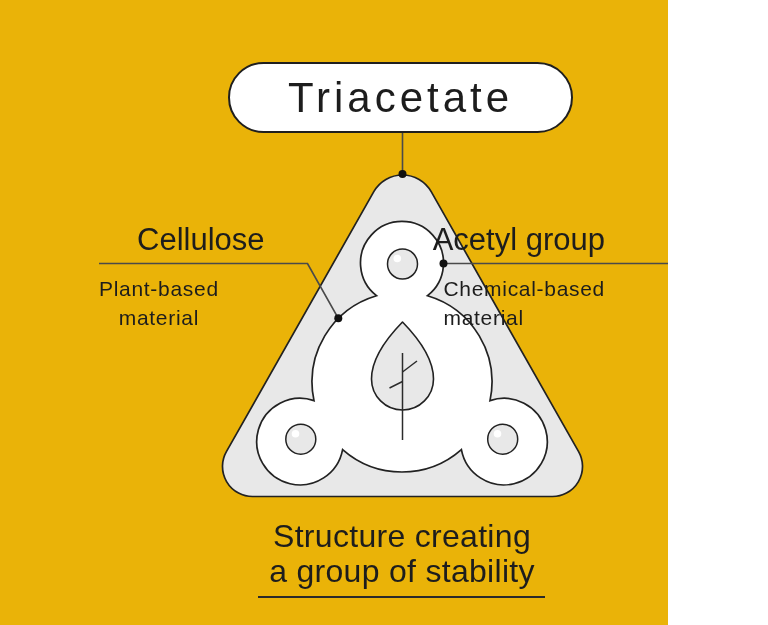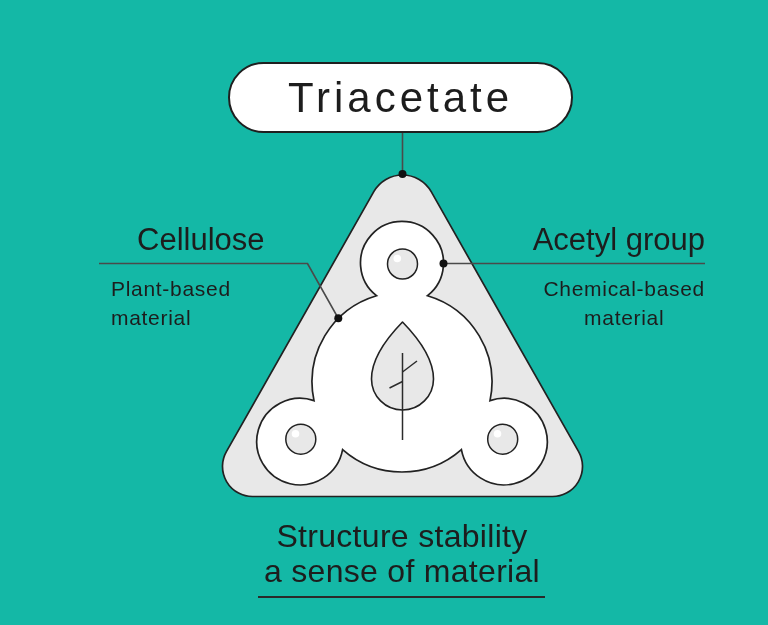--- a/index.html
+++ b/index.html
@@ -1,34 +1,34 @@
 <!DOCTYPE html>
 <html><head>
 <meta charset="utf-8">
 <style>
   html,body{margin:0;padding:0;background:#fff;}
   .canvas{
-    position:relative;width:768px;height:625px;background:#14b8a6;overflow:hidden;
+    position:relative;width:668px;height:625px;background:#eab308;overflow:hidden;
     font-family:"Liberation Sans", sans-serif;color:#1d1d1d;
   }
   .canvas svg{position:absolute;left:0;top:0;width:768px;height:625px;}
   .shape-outline{stroke:#222222;}
   .connector{stroke:#4a4a4a;fill:none;}
   .pill{
     position:absolute;left:228px;top:62px;width:345px;height:71px;
     background:#ffffff;border:2px solid #1f1f1f;border-radius:37px;
     display:flex;align-items:center;justify-content:center;box-sizing:border-box;
   }
   .pill span{font-size:42px;letter-spacing:4px;color:#1d1d1d;white-space:nowrap;}
   .label-title{position:absolute;font-size:31px;color:#1d1d1d;white-space:nowrap;}
   .label-title.left{left:97px;top:222px;margin-left:40px;}
   .label-title.right{right:63px;top:222px;text-align:center;}
   .label-desc{position:absolute;font-size:21px;letter-spacing:0.7px;line-height:29px;color:#1d1d1d;}
-  .label-desc.left{left:99px;top:274px;text-align:left;margin-left:12px;}
-  .label-desc.right{right:63px;top:274px;text-align:center;}
+  .label-desc.left{left:99px;top:274px;text-align:center;}
+  .label-desc.right{right:63px;top:274px;text-align:left;}
   .label-desc span{display:block;}
   .caption{position:absolute;left:202px;top:519px;width:400px;text-align:center;
     font-size:32px;letter-spacing:0.3px;line-height:35px;color:#1d1d1d;}
   .caption span{display:block;}
   .caption-underline{position:absolute;left:258px;top:596px;width:287px;height:0;border-top:2px solid #2a2a2a;}
 </style>
 </head>
 <body>
 
 <div class="canvas">
@@ -88,18 +88,18 @@
     <span>material</span>
   </div>
 
   <div class="label-title right">Acetyl group</div>
   <div class="label-desc right">
     <span>Chemical-based</span>
     <span>material</span>
   </div>
 
   <div class="caption">
-    <span>Structure stability</span>
-    <span>a sense of material</span>
+    <span>Structure creating</span>
+    <span>a group of stability</span>
   </div>
   <div class="caption-underline"></div>
 
 </div>
 
 </body></html>

